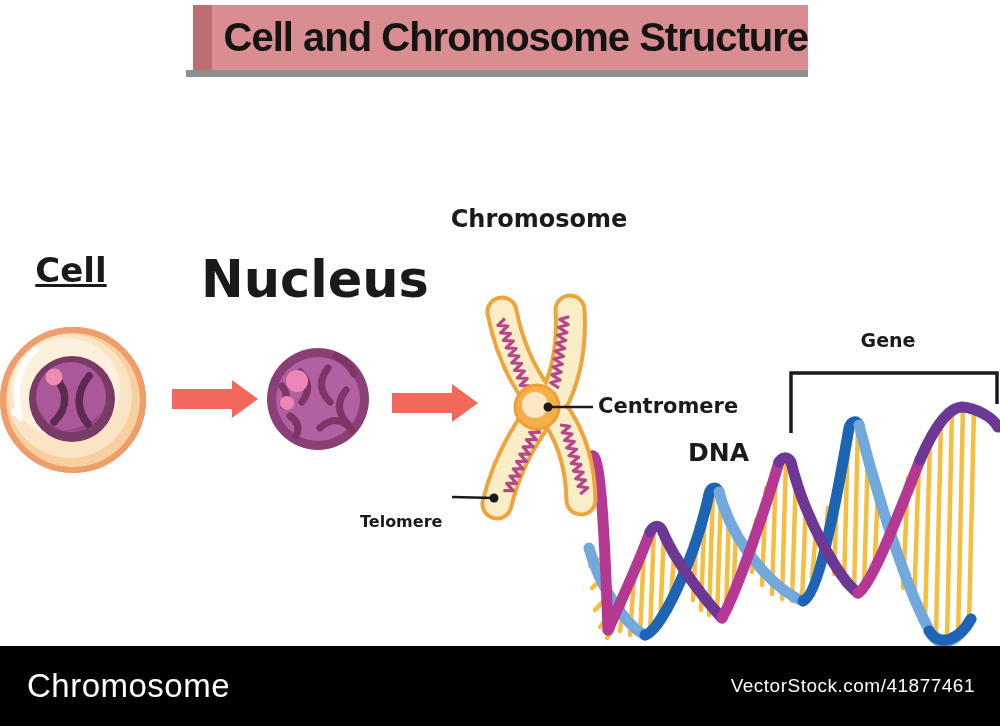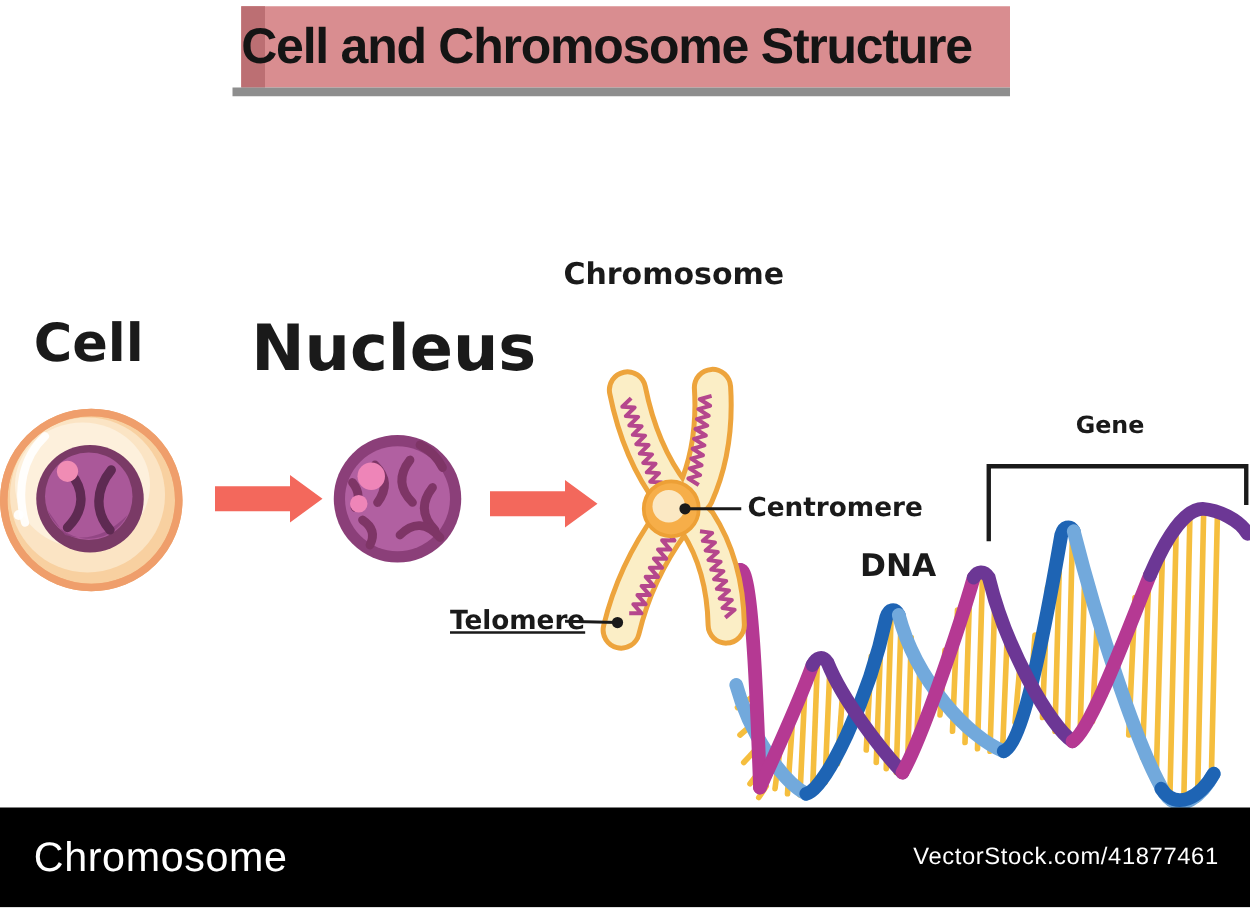--- a/index.html
+++ b/index.html
@@ -3,45 +3,45 @@
 <meta charset="utf-8">
 <style>
   html,body{margin:0;padding:0;background:#ffffff;}
   .stage{
     position:relative;width:1000px;height:726px;background:#ffffff;
     overflow:hidden;font-family:"DejaVu Sans",sans-serif;
   }
   
   .banner{
     position:absolute;left:193px;top:5px;width:615px;height:65px;
-    background:#d98d90;display:flex;align-items:center;justify-content:flex-start;
+    background:#d98d90;display:flex;align-items:center;justify-content:flex-end;
   }
   .banner-edge{
     position:absolute;left:0;top:0;width:19px;height:100%;background:#bc6f73;
   }
   .banner-title{
     position:relative;z-index:1;
     font-family:"Liberation Sans",sans-serif;font-weight:700;
     font-size:40px;letter-spacing:-1px;color:#141414;white-space:nowrap;
   }
   .banner-shadow{
     position:absolute;left:186px;top:70px;width:622px;height:7px;background:#8e8e8e;
   }
   
   .diagram-svg{position:absolute;left:0;top:0;width:1000px;height:726px;}
   
   .lbl{
     position:absolute;color:#1a1a1a;font-weight:700;white-space:nowrap;
     font-family:"DejaVu Sans",sans-serif;z-index:3;
   }
-  .lbl-cell{left:71px;top:250px;font-size:42px;transform:translateX(-50%);}
+  .lbl-cell{left:71px;top:250px;font-size:34px;transform:translateX(-50%);text-decoration:underline;}
   .lbl-nucleus{left:315px;top:250px;font-size:51px;transform:translateX(-50%);}
   .lbl-chromosome{left:539px;top:205px;font-size:24px;transform:translateX(-50%);}
   .lbl-centromere{left:598px;top:394px;font-size:21px;}
-  .lbl-telomere{left:360px;top:484px;font-size:21px;text-decoration:underline;}
+  .lbl-telomere{left:360px;top:512px;font-size:16px;}
   .lbl-dna{left:688px;top:438px;font-size:25px;}
   .lbl-gene{left:888px;top:329px;font-size:19px;transform:translateX(-50%);}
   
   .footer{
     position:absolute;left:0;top:646px;width:1000px;height:80px;background:#000000;
     display:flex;align-items:center;justify-content:space-between;z-index:4;
     font-family:"Liberation Sans",sans-serif;color:#ffffff;
   }
   .footer-brand{margin-left:27px;font-size:33px;font-weight:500;letter-spacing:0.5px;}
   .footer-url{margin-right:25px;font-size:19px;font-weight:400;letter-spacing:0.5px;}

